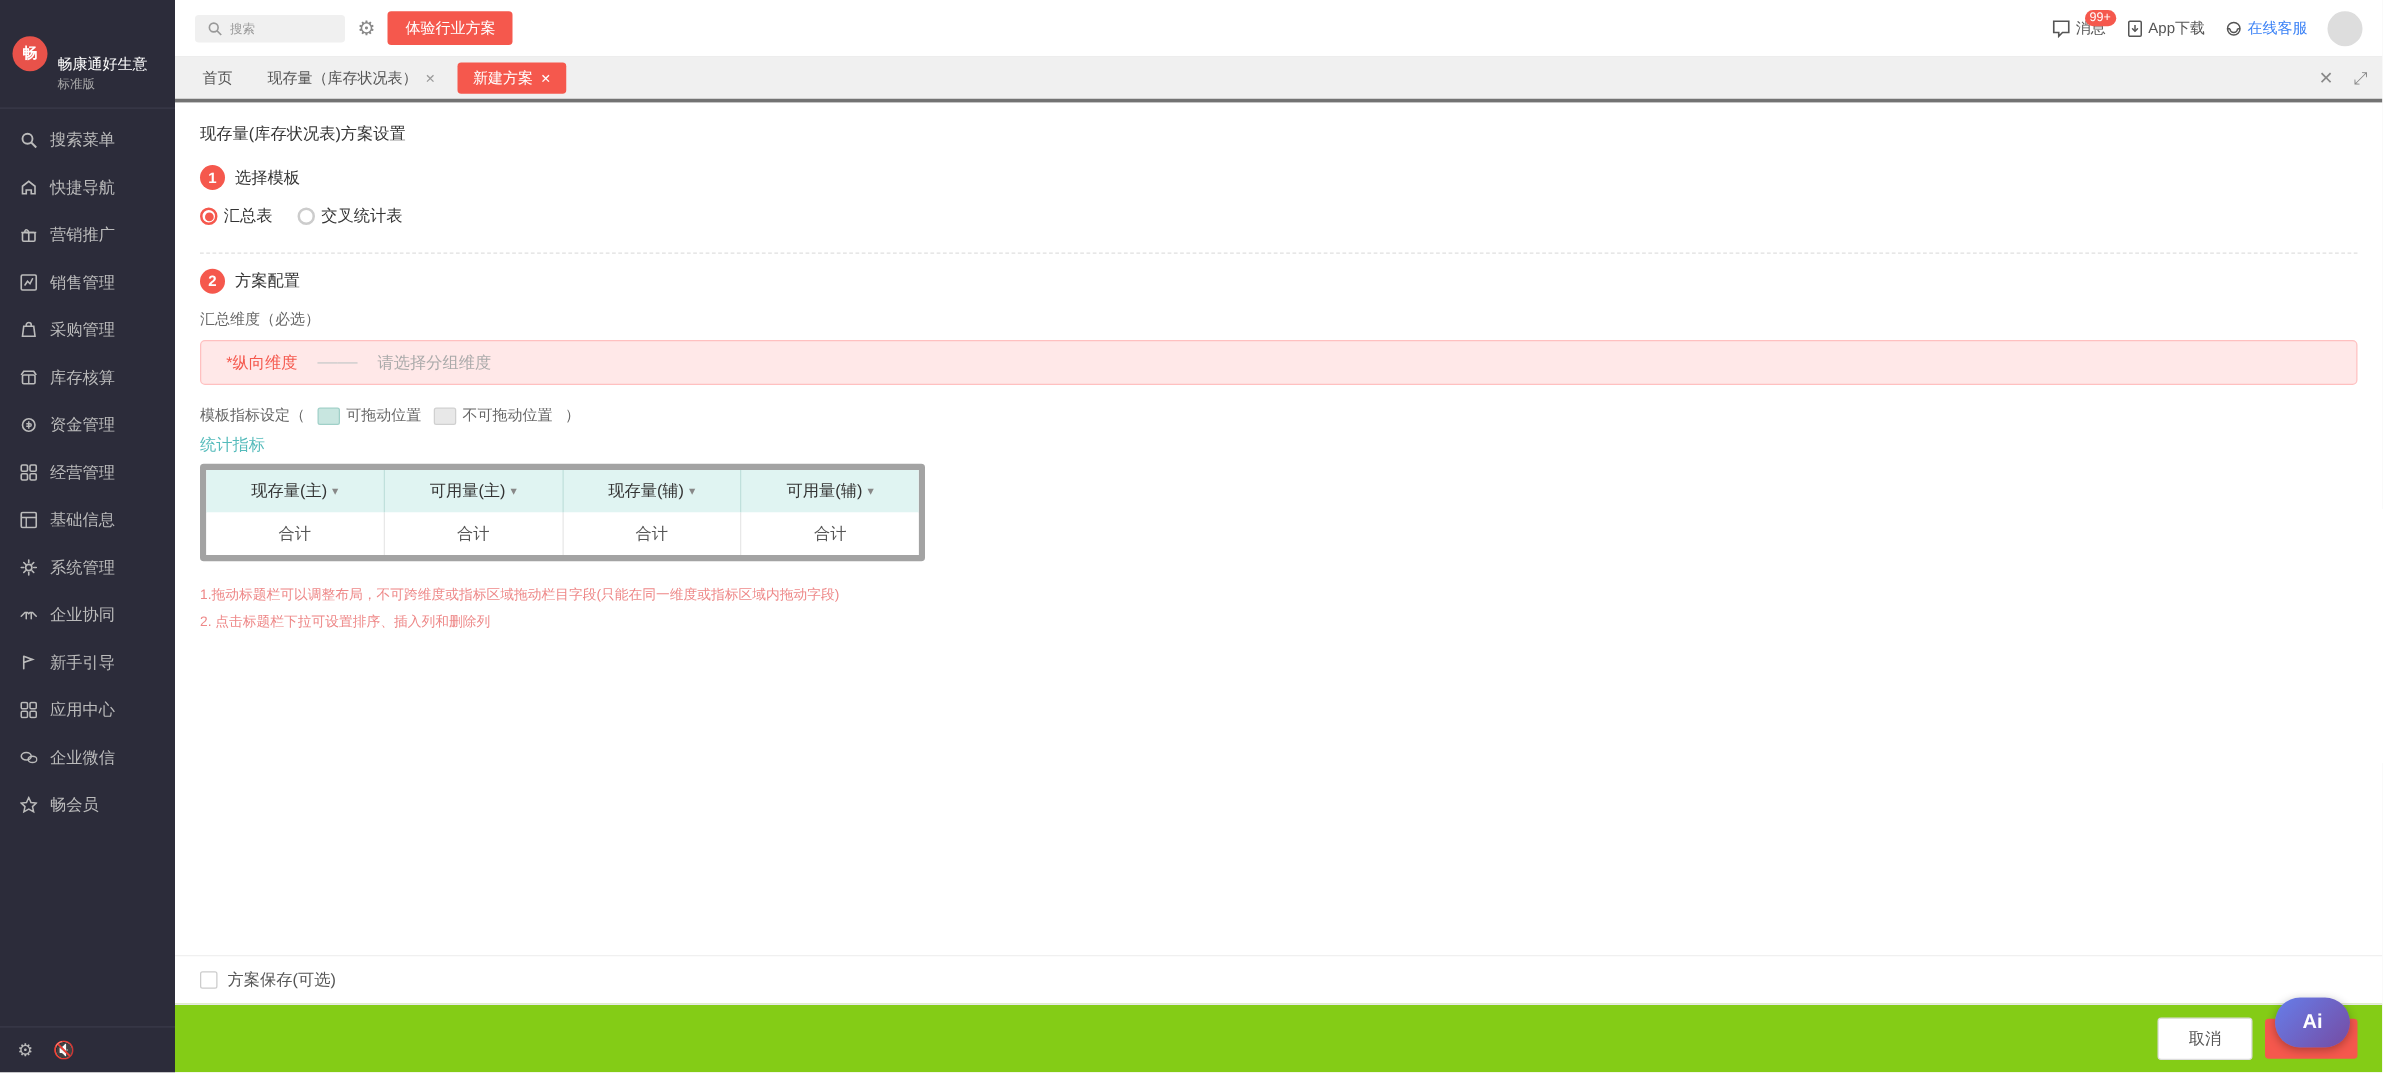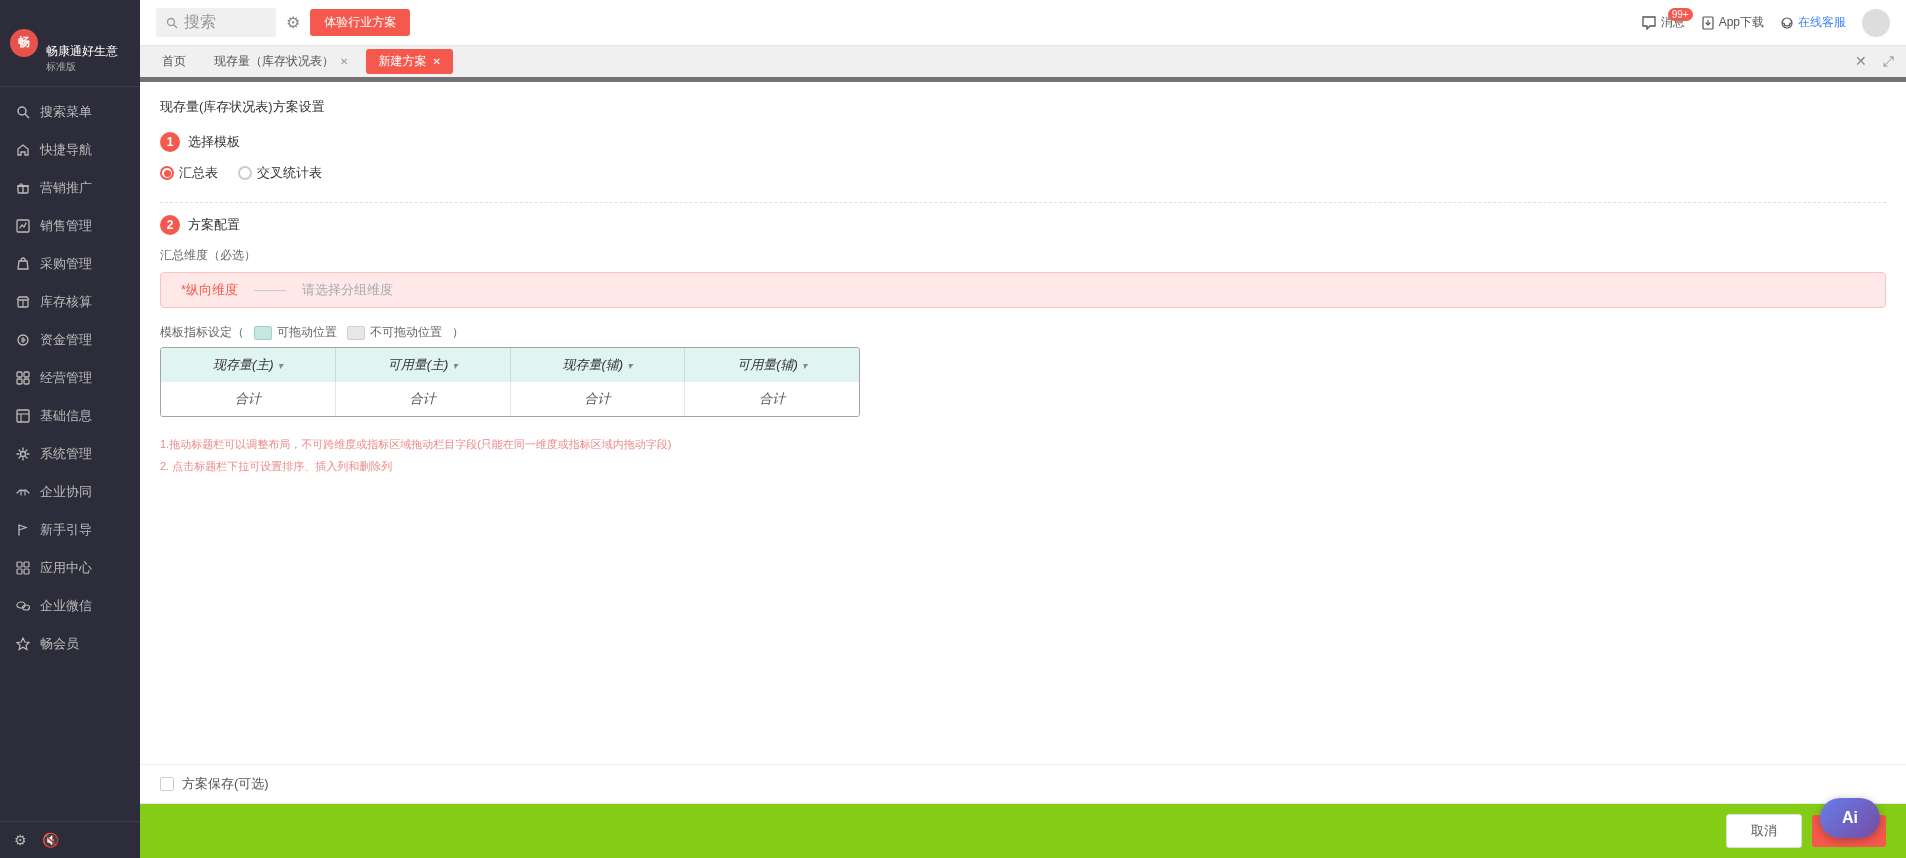--- a/index.html
+++ b/index.html
@@ -54,21 +54,21 @@
       background: #fff;
       border-bottom: 1px solid #e8e8e8;
       padding: 0 16px;
       height: 46px;
       display: flex; align-items: center; justify-content: space-between;
       flex-shrink: 0;
     }
     .topbar-left { display: flex; align-items: center; gap: 10px; }
     .topbar-search {
       background: #f0f0f0; border-radius: 3px;
-      padding: 4px 10px; font-size: 16px; color: #999;
+      padding: 4px 10px; font-size: 10px; color: #999;
       display: flex; align-items: center; gap: 6px; width: 120px;
     }
     .topbar-gear { color: #888; cursor: pointer; font-size: 16px; }
     .topbar-trial-btn {
       background: #f5584d; color: #fff;
       border: none; border-radius: 3px;
       padding: 5px 14px; font-size: 12px; cursor: pointer;
     }
     .topbar-right { display: flex; align-items: center; gap: 16px; }
     .topbar-msg { display: flex; align-items: center; gap: 4px; font-size: 12px; color: #555; cursor: pointer; position: relative; }
@@ -76,21 +76,21 @@
     .topbar-app { display: flex; align-items: center; gap: 4px; font-size: 12px; color: #555; cursor: pointer; }
     .topbar-service { display: flex; align-items: center; gap: 4px; font-size: 12px; color: #3b82f6; cursor: pointer; }
     .topbar-avatar { width: 28px; height: 28px; background: #ddd; border-radius: 50%; }
 
     
     .tabs-bar {
       background: #f0f0f0;
       display: flex; align-items: center;
       padding: 0 8px;
       height: 36px; flex-shrink: 0;
-      border-bottom: 5px solid #737373;
+      border-bottom: 3px solid #737373;
     }
     .tab {
       padding: 6px 14px; font-size: 12px; color: #555;
       cursor: pointer; display: flex; align-items: center; gap: 6px;
       border-radius: 3px 3px 0 0;
       background: transparent;
     }
     .tab-close { color: #999; font-size: 10px; cursor: pointer; }
     .tab-new {
       background: #f5584d; color: #fff;
@@ -160,21 +160,21 @@
     
     .indicators-section { margin-bottom: 12px; }
     .indicators-label { font-size: 12px; color: #666; margin-bottom: 6px; display: flex; align-items: center; gap: 10px; }
     .indicator-legend { display: flex; align-items: center; gap: 5px; font-size: 12px; color: #666; }
     .legend-box { width: 18px; height: 14px; border-radius: 2px; }
     .legend-draggable { background: #c8e6e0; border: 1px solid #a0d0c8; }
     .legend-fixed { background: #e8e8e8; border: 1px solid #d0d0d0; }
 
     
     .stats-label { font-size: 13px; color: #5bb; margin-bottom: 6px; }
-    .stats-table { border: 1px solid #a3a3a3; border-radius: 3px; overflow: hidden; width: 700px; font-style: italic; }
+    .stats-table { border: 5px solid #a3a3a3; border-radius: 3px; overflow: hidden; width: 580px; }
     .stats-header { display: flex; background: #e0f4f2; }
     .stats-header-cell {
       flex: 1; padding: 8px 10px;
       display: flex; align-items: center; justify-content: center; gap: 4px;
       font-size: 13px; color: #333;
       border-right: 1px solid #c0e0dc;
     }
     .stats-header-cell:last-child { border-right: none; }
     .stats-body { display: flex; background: #fff; }
     .stats-body-cell {
@@ -524,20 +524,21 @@
                 <span>可拖动位置</span>
               </div>
               <div class="indicator-legend">
                 <div class="legend-box legend-fixed"></div>
                 <span>不可拖动位置</span>
               </div>
               <span>）</span>
             </div>
 
             <div>
+              <div class="stats-label">统计指标</div>
               <div class="stats-table">
                 <div class="stats-header">
                   <div class="stats-header-cell">
                     <span>现存量(主)</span>
                     <span class="chevron-icon">▾</span>
                   </div>
                   <div class="stats-header-cell">
                     <span>可用量(主)</span>
                     <span class="chevron-icon">▾</span>
                   </div>

